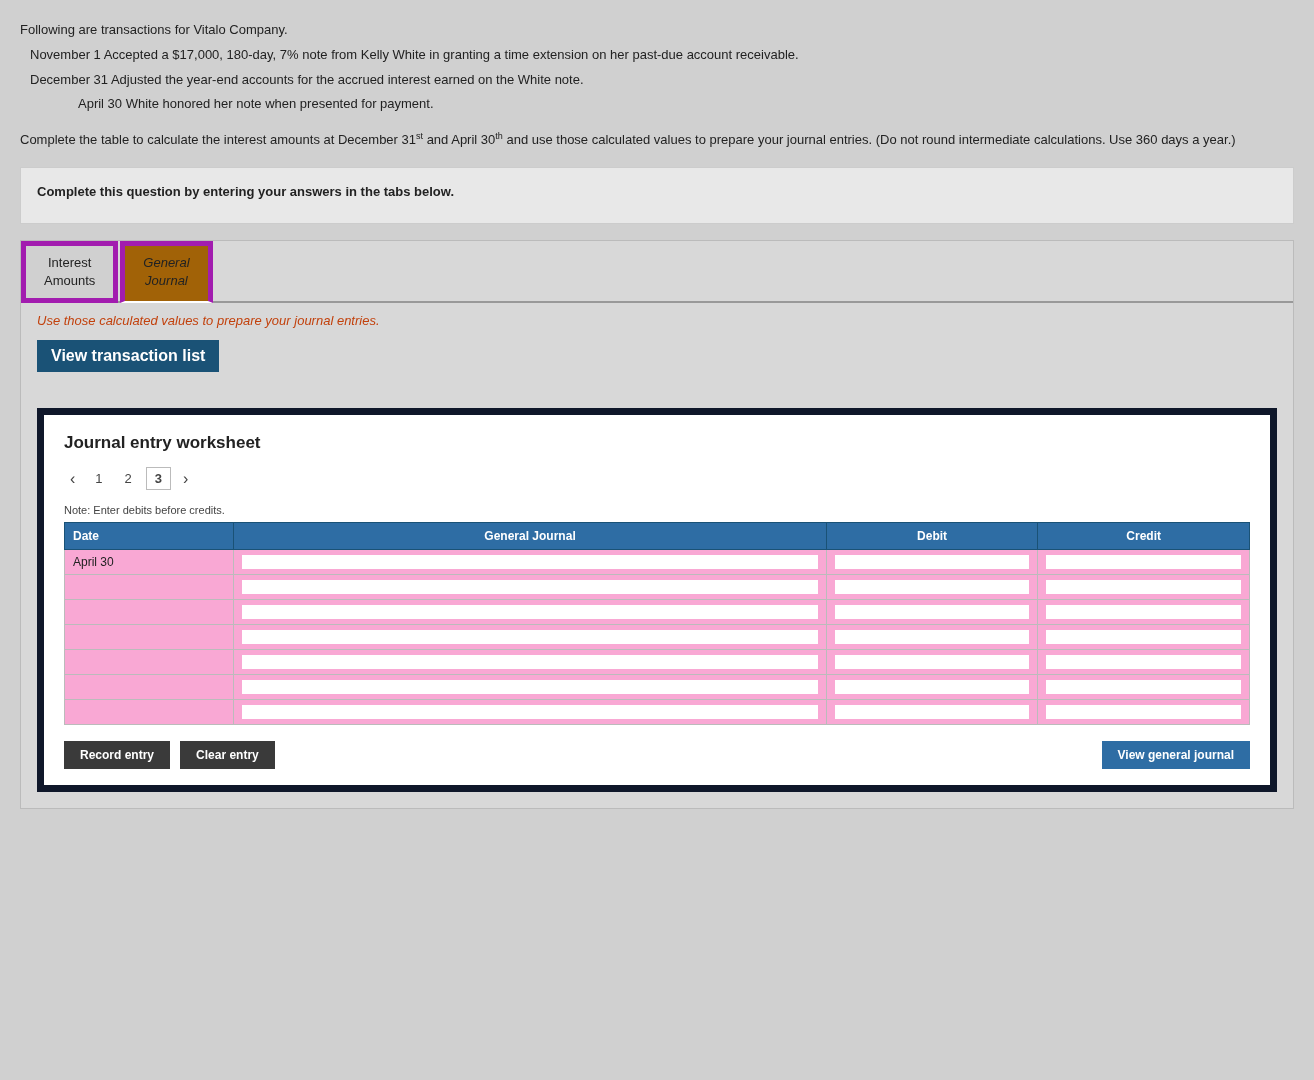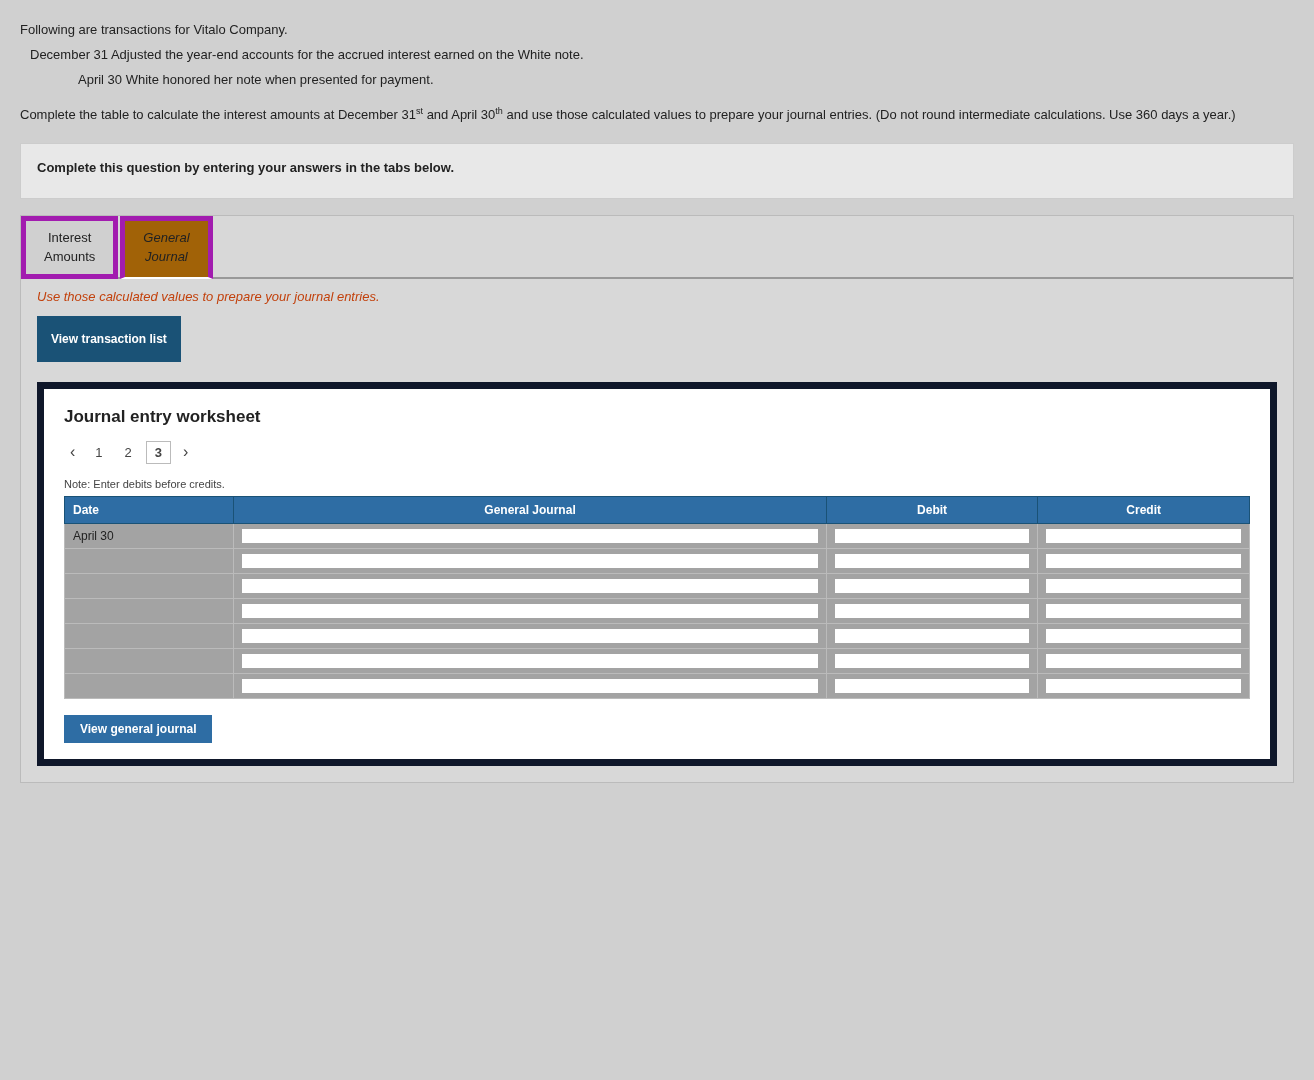--- a/index.html
+++ b/index.html
@@ -70,24 +70,24 @@
     .sub-instructions {
       font-size: 13px;
       margin-bottom: 12px;
       color: #c2410c;
       font-style: italic;
     }
     .view-transaction-btn {
       background: #1a5276;
       color: #fff;
       border: none;
-      padding: 16px 14px;
-      font-size: 12px;
-      cursor: pointer;
-      margin-bottom: 16px;
+      padding: 7px 14px;
+      font-size: 16px;
+      cursor: pointer;
+      margin-bottom: 32px;
       font-weight: bold;
     }
     .journal-worksheet {
       background: #fff;
       border: 7px solid #0f172a;
       padding: 18px 20px 16px 20px;
       margin-top: 4px;
     }
     .journal-worksheet h2 {
       font-size: 17px;
@@ -148,21 +148,21 @@
       border: 1px solid #1a5276;
     }
     .journal-table th.center {
       text-align: center;
     }
     .journal-table td {
       border: 1px solid #bbb;
       padding: 5px 8px;
       font-size: 12px;
       height: 24px;
-      background: #a3a3a3;
+      background: #f9a8d4;
     }
     .journal-table td.date-col {
       width: 80px;
     }
     .journal-table td.journal-col {
       width: 280px;
     }
     .journal-table td.debit-col,
     .journal-table td.credit-col {
       width: 100px;
@@ -200,20 +200,21 @@
     }
   </style>
 </head>
 <body>
 
 <div class="page-container">
 
   <div class="intro-text">
     <p class="intro-line">Following are transactions for Vitalo Company.</p>
     <div style="margin-left:10px; margin-top:4px;">
+      <p class="intro-line">November 1  Accepted a $17,000, 180-day, 7% note from Kelly White in granting a time extension on her past-due account receivable.</p>
       <p class="intro-line">December 31  Adjusted the year-end accounts for the accrued interest earned on the White note.</p>
       <p class="intro-line" style="margin-left:48px;">April 30  White honored her note when presented for payment.</p>
     </div>
   </div>
 
   <div style="margin-bottom:16px; font-size:13px; line-height:1.6;">
     <span>Complete the table to calculate the interest amounts at December 31</span><sup>st</sup><span> and April 30</span><sup>th</sup><span> and use those calculated values to prepare your journal entries. (Do not round intermediate calculations. Use 360 days a year.)</span>
   </div>
 
   <div class="instructions-box">
@@ -297,19 +298,23 @@
             <tr>
               <td class="date-col"></td>
               <td class="journal-col"><input type="text" style="width: 100%; border: none; outline: none; font-size: 12px;"></td>
               <td class="debit-col"><input type="text" style="width: 100%; border: none; outline: none; font-size: 12px;"></td>
               <td class="credit-col"><input type="text" style="width: 100%; border: none; outline: none; font-size: 12px;"></td>
             </tr>
           </tbody>
         </table>
 
         <div class="bottom-btns">
+          <div class="bottom-btns-left">
+            <button class="btn-dark">Record entry</button>
+            <button class="btn-dark">Clear entry</button>
+          </div>
           <button class="btn-view-journal">View general journal</button>
         </div>
       </div>
     </div>
   </div>
 
 </div>
 
 </body></html>

